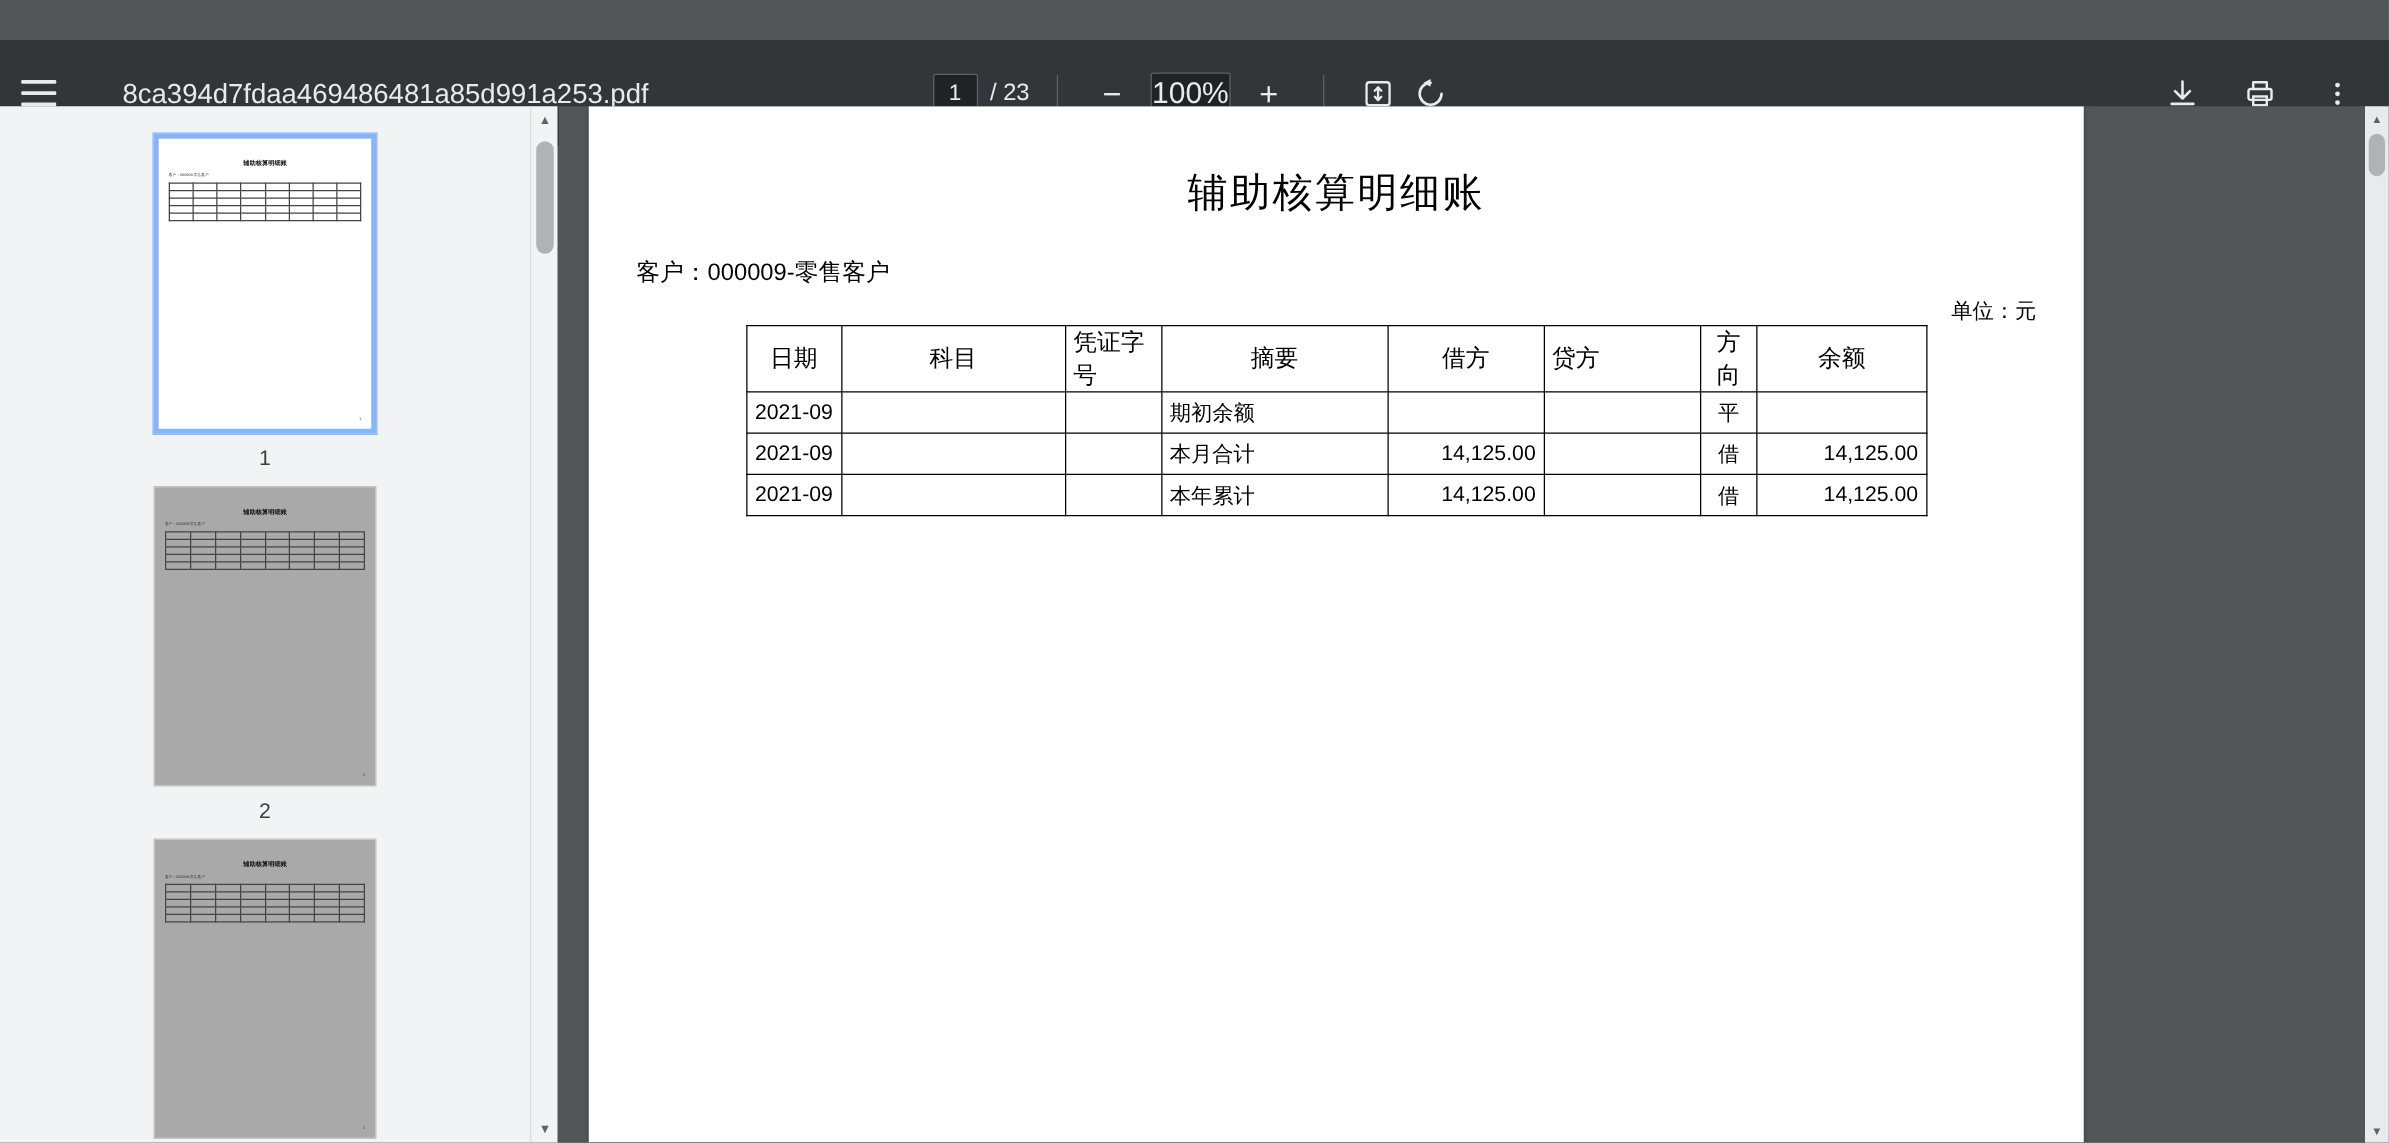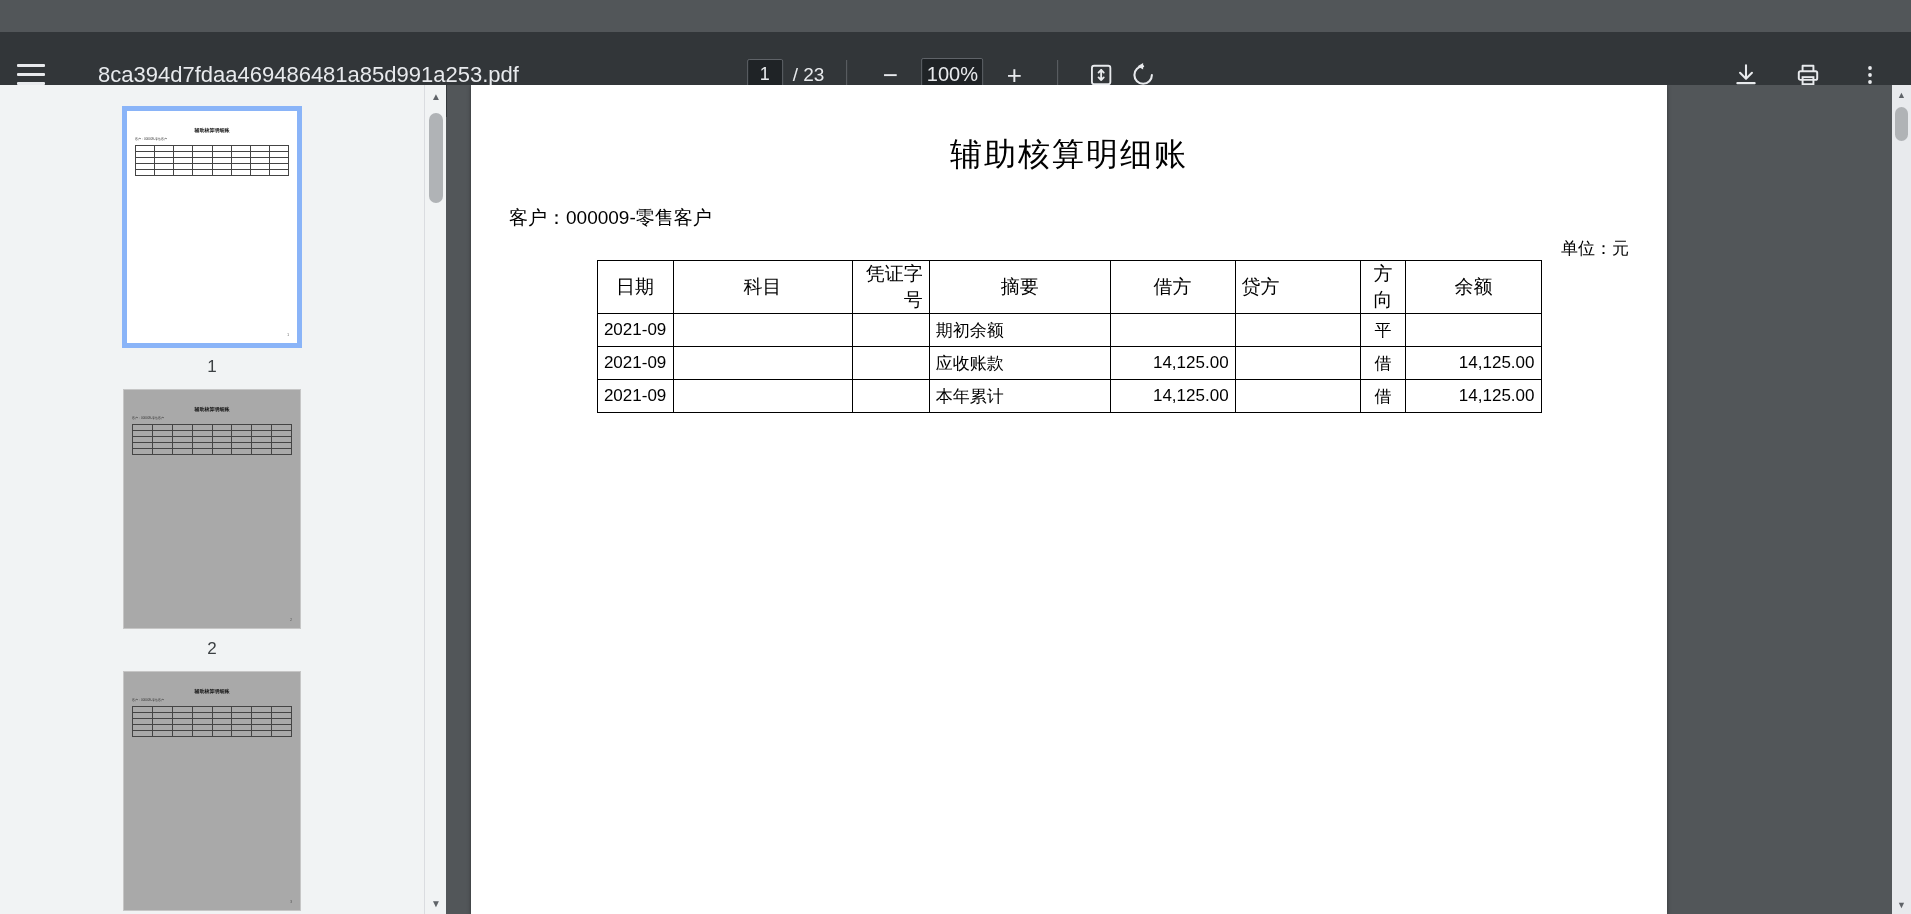--- a/index.html
+++ b/index.html
@@ -56,21 +56,21 @@
   .circ-btn {
     width: 42px; height: 42px; border-radius: 50%;
     display: flex; align-items: center; justify-content: center;
     cursor: pointer; color: #e8eaed; font-size: 26px; line-height: 1;
   }
   #zoom-level {
     min-width: 62px; height: 33px;
     background: #1f2326; color: #e8eaed;
     border: 1px solid #5f6368; border-radius: 2px;
     display: flex; align-items: center; justify-content: center;
-    font-size: 20px; margin: 0 10px;
+    font-size: 24px; margin: 0 10px;
   }
   .tb-right {
     position: absolute; right: 18px;
     display: flex; align-items: center; gap: 16px;
   }
   .icon-btn {
     width: 46px; height: 46px; border-radius: 50%;
     display: flex; align-items: center; justify-content: center;
     cursor: pointer;
   }
@@ -498,21 +498,21 @@
       <div id="period-row">
         <div id="period-spacer"></div>
         <div id="unit">单位：元</div>
       </div>
 
       <table id="ledger">
         <thead>
           <tr>
             <th class="c-date">日期</th>
             <th class="c-subj">科目</th>
-            <th class="c-voucher" style="text-align:right">凭证字号</th>
+            <th class="c-voucher" style="text-align:left">凭证字号</th>
             <th class="c-abs" style="text-align:center">摘要</th>
             <th class="c-debit" style="text-align:center">借方</th>
             <th class="c-credit" style="text-align:left">贷方</th>
             <th class="c-dir">方向</th>
             <th class="c-bal" style="text-align:center">余额</th>
           </tr>
         </thead>
         <tbody>
           <tr>
             <td class="c-date">2021-09</td>
@@ -521,21 +521,21 @@
             <td class="c-abs">期初余额</td>
             <td class="c-debit"></td>
             <td class="c-credit"></td>
             <td class="c-dir">平</td>
             <td class="c-bal"></td>
           </tr>
           <tr>
             <td class="c-date">2021-09</td>
             <td class="c-subj"></td>
             <td class="c-voucher"></td>
-            <td class="c-abs">应收账款</td>
+            <td class="c-abs">本月合计</td>
             <td class="c-debit">14,125.00</td>
             <td class="c-credit"></td>
             <td class="c-dir">借</td>
             <td class="c-bal">14,125.00</td>
           </tr>
           <tr>
             <td class="c-date">2021-09</td>
             <td class="c-subj"></td>
             <td class="c-voucher"></td>
             <td class="c-abs">本年累计</td>

